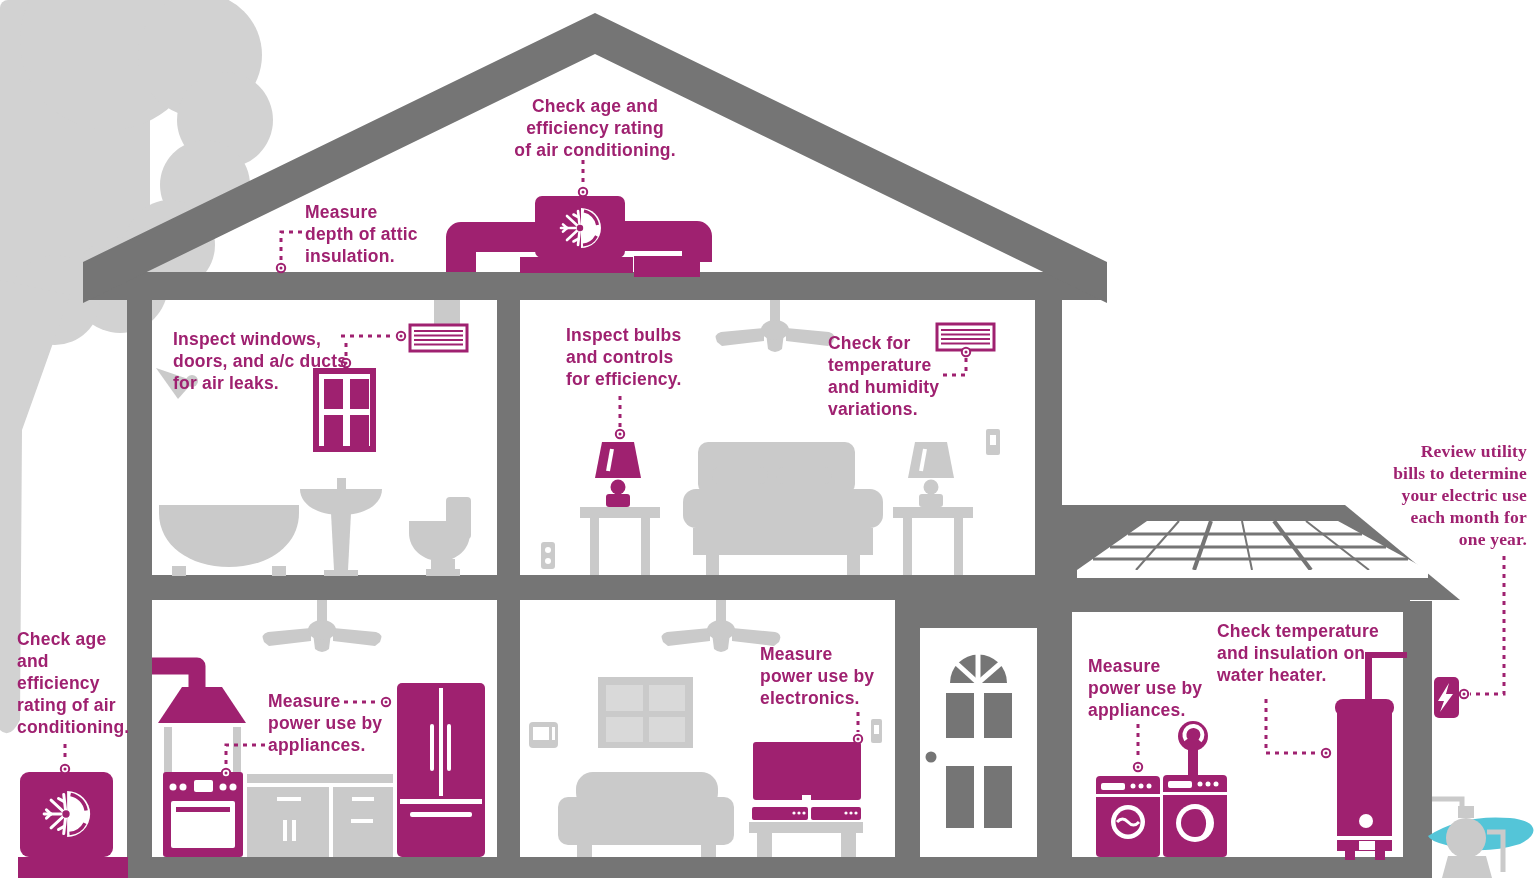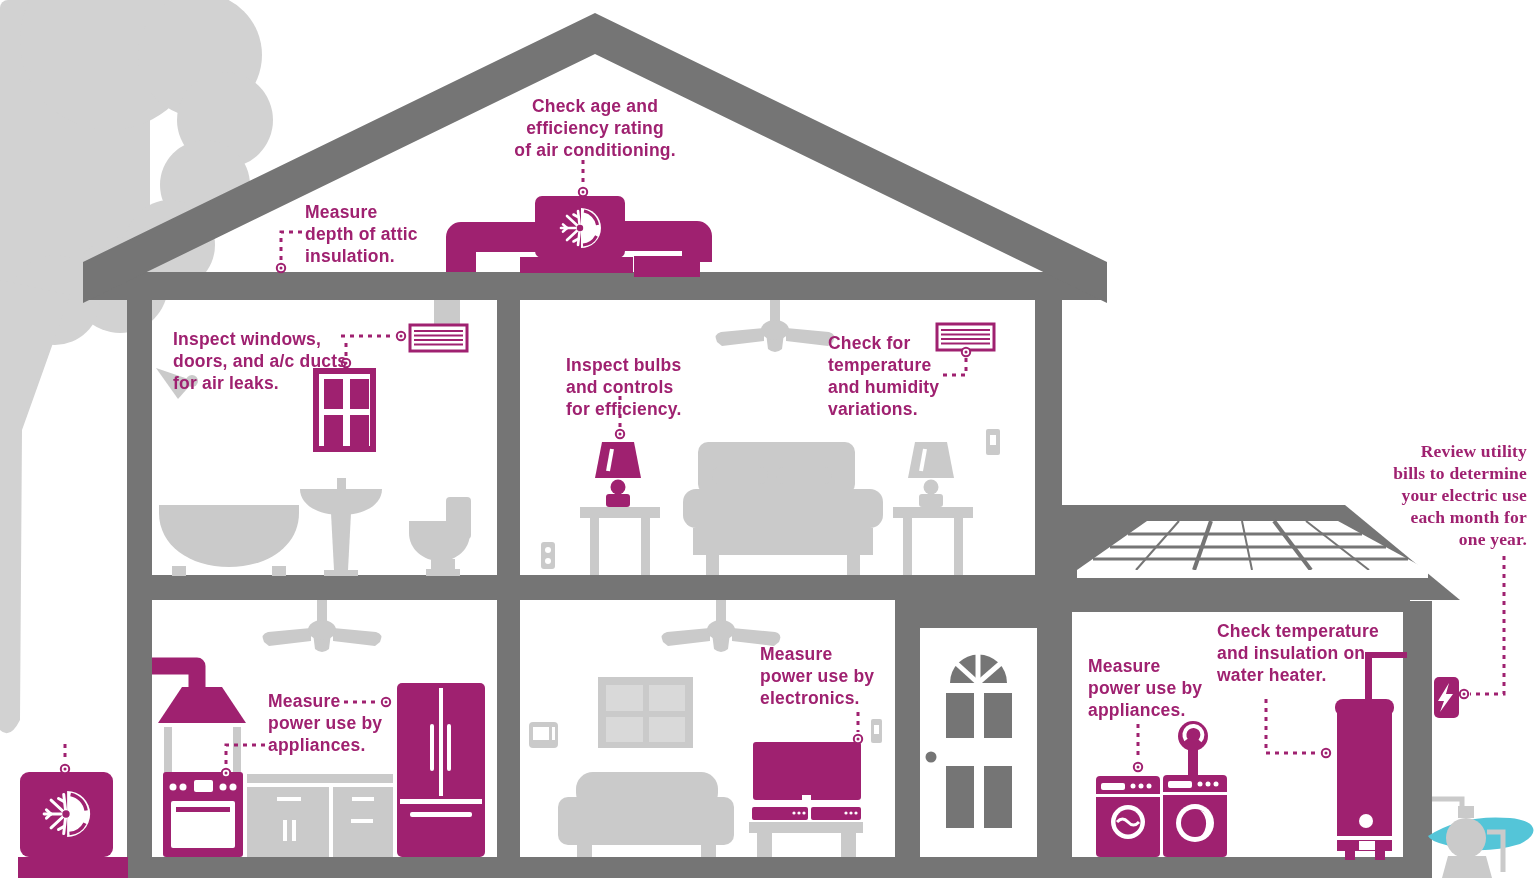--- a/index.html
+++ b/index.html
@@ -371,32 +371,37 @@
 
 <div class="callout center" style="left:470px;top:95px;width:250px;">Check age and
 efficiency rating
 of air conditioning.</div>
 <div class="callout" style="left:305px;top:201px;">Measure
 depth of attic
 insulation.</div>
 <div class="callout" style="left:173px;top:301px;margin-top:27px;">Inspect windows,
 doors, and a/c ducts
 for air leaks.</div>
-<div class="callout" style="left:566px;top:324px;margin-top:30px;">Inspect bulbs
+<div class="callout" style="left:566px;top:324px;">Inspect bulbs
 and controls
 for efficiency.</div>
 <div class="callout" style="left:828px;top:332px;">Check for
 temperature
 and humidity
 variations.</div>
 <div class="callout right" style="left:1357px;top:440px;width:170px;font-family:Liberation Serif, serif;">Review utility
 bills to determine
 your electric use
 each month for
 one year.</div>
+<div class="callout" style="left:17px;top:628px;">Check age
+and
+efficiency
+rating of air
+conditioning.</div>
 <div class="callout" style="left:268px;top:690px;">Measure
 power use by
 appliances.</div>
 <div class="callout" style="left:760px;top:643px;">Measure
 power use by
 electronics.</div>
 <div class="callout" style="left:1088px;top:655px;">Measure
 power use by
 appliances.</div>
 <div class="callout" style="left:1217px;top:620px;">Check temperature

